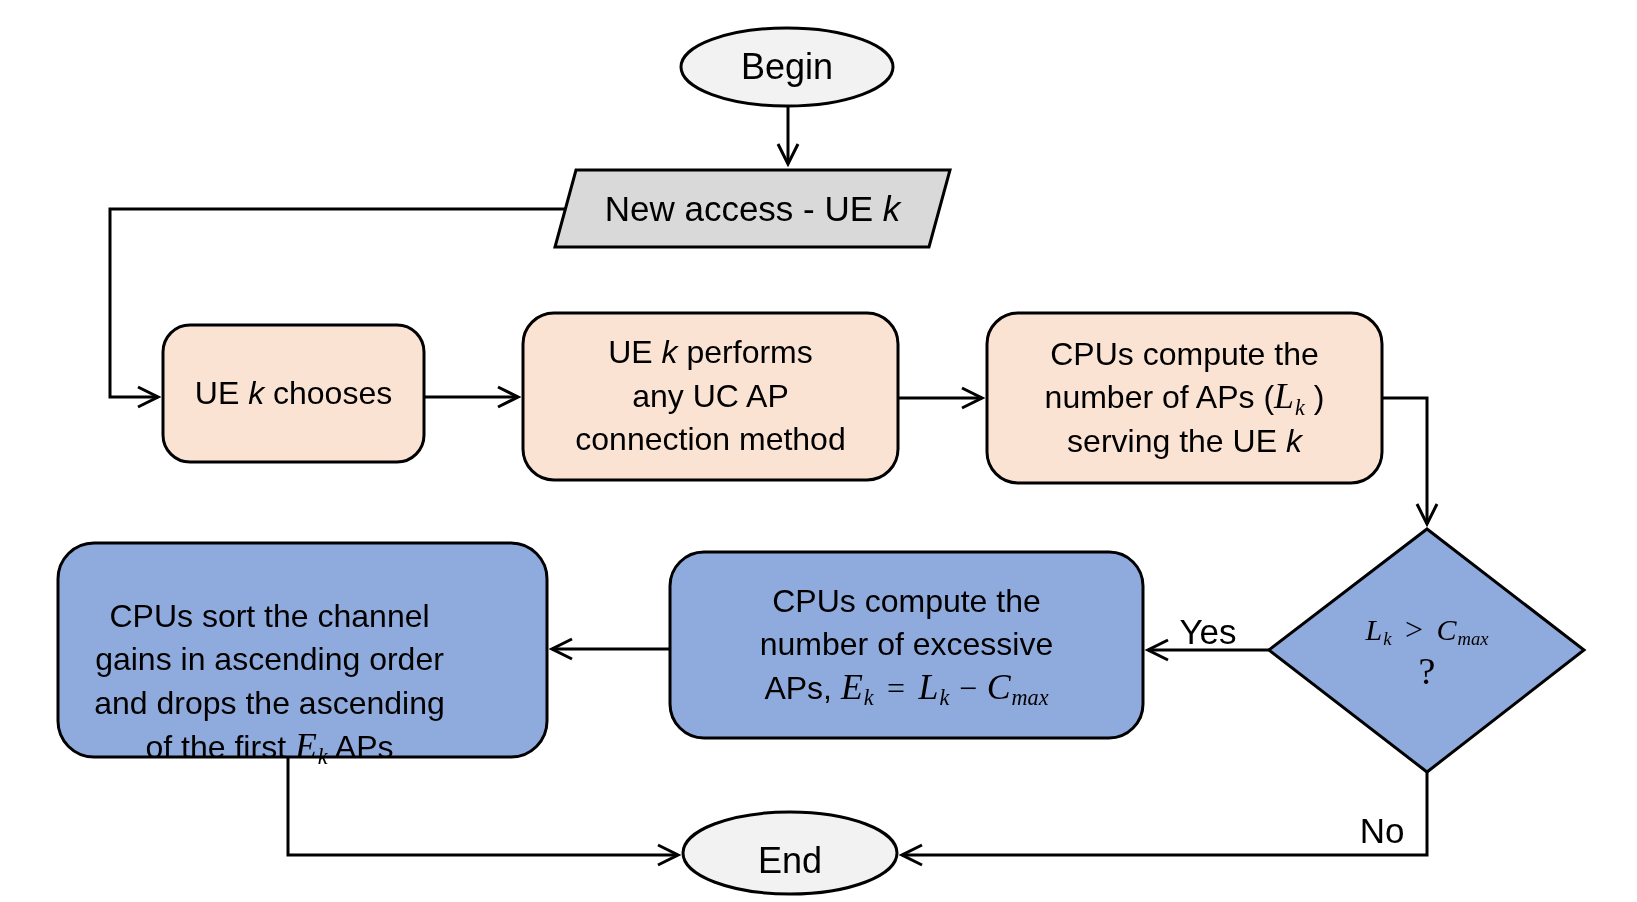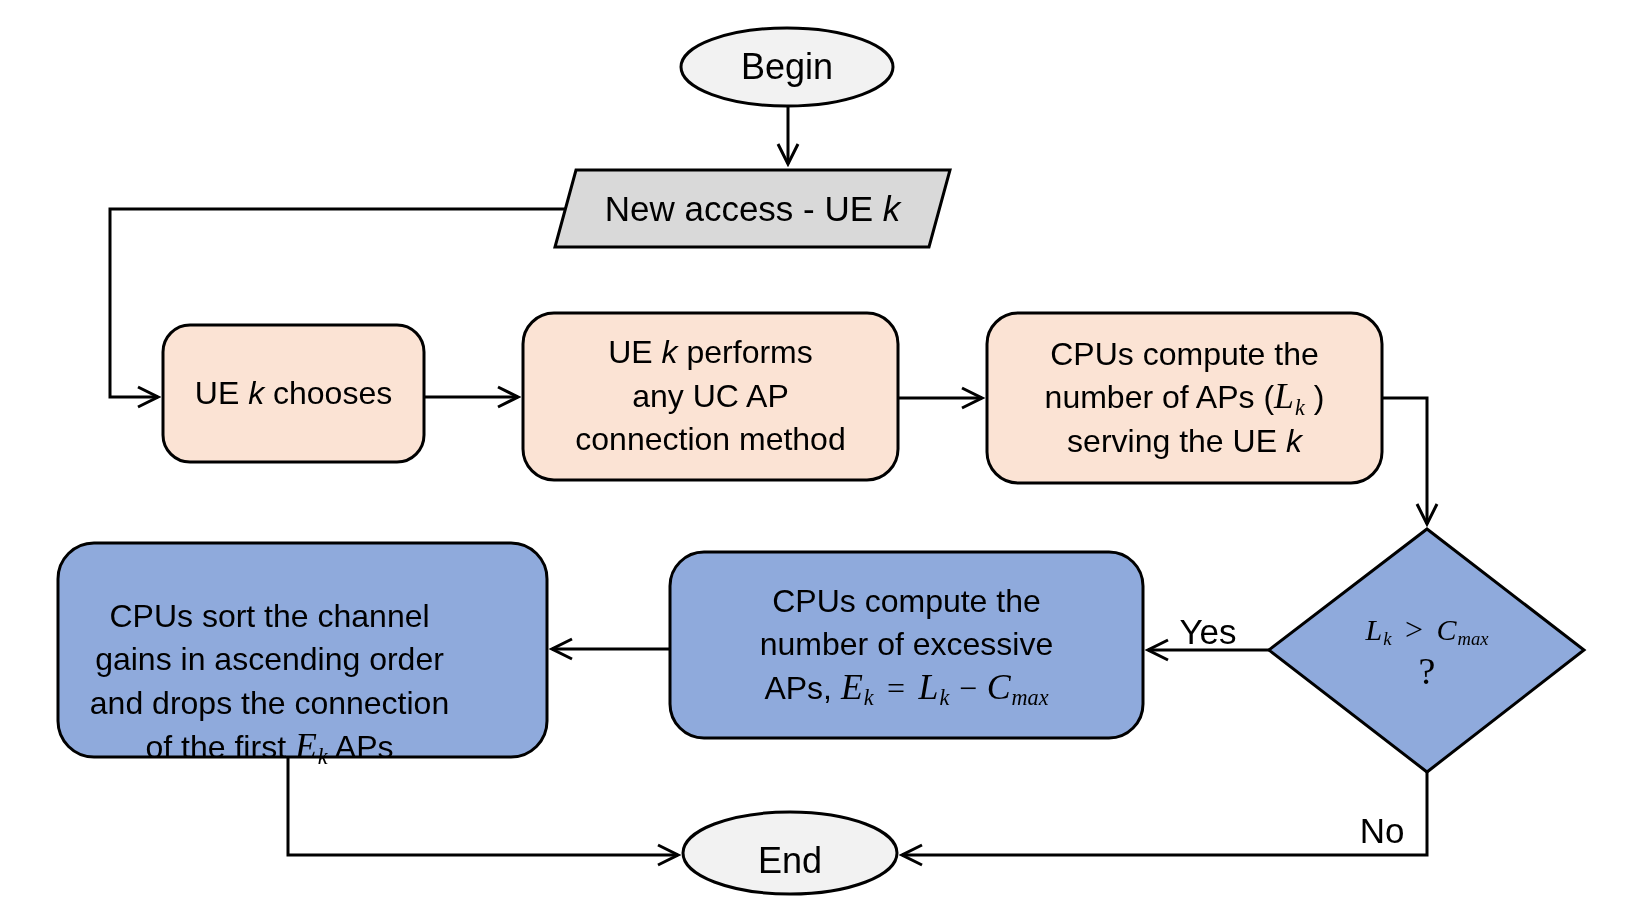--- a/index.html
+++ b/index.html
@@ -111,21 +111,21 @@
 
   <div class="label" style="left:670px; top:552px; width:473px; height:186px;">
     <span class="line">CPUs compute the</span>
     <span class="line">number of excessive</span>
     <span class="line"><span>APs, </span><span class="math"><span>E</span><span class="msub">k</span></span><span class="mop mop-wide">=</span><span class="math"><span>L</span><span class="msub">k</span></span><span class="mop">−</span><span class="math"><span>C</span><span class="msub">max</span></span></span>
   </div>
 
   <div class="label" style="left:58px; top:543px; width:423px; height:214px;margin-top:32px;">
     <span class="line">CPUs sort the channel</span>
     <span class="line">gains in ascending order</span>
-    <span class="line">and drops the connection</span>
+    <span class="line">and drops the ascending</span>
     <span class="line"><span>of the first </span><span class="math"><span>E</span><span class="msub">k</span></span><span> APs</span></span>
   </div>
 
   <div class="label terminal-label" style="left:683px; top:814px; width:214px; height:94px;">
     <span class="line">End</span>
   </div>
 
   <div class="edge-label" style="left:1158px; top:597px; width:100px; height:42px;">Yes</div>
   <div class="edge-label" style="left:1332px; top:796px; width:100px; height:42px;">No</div>
 

